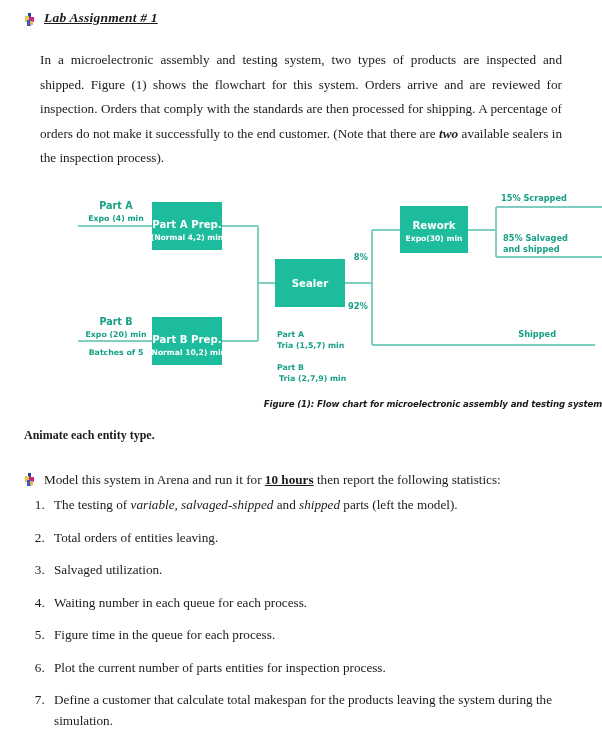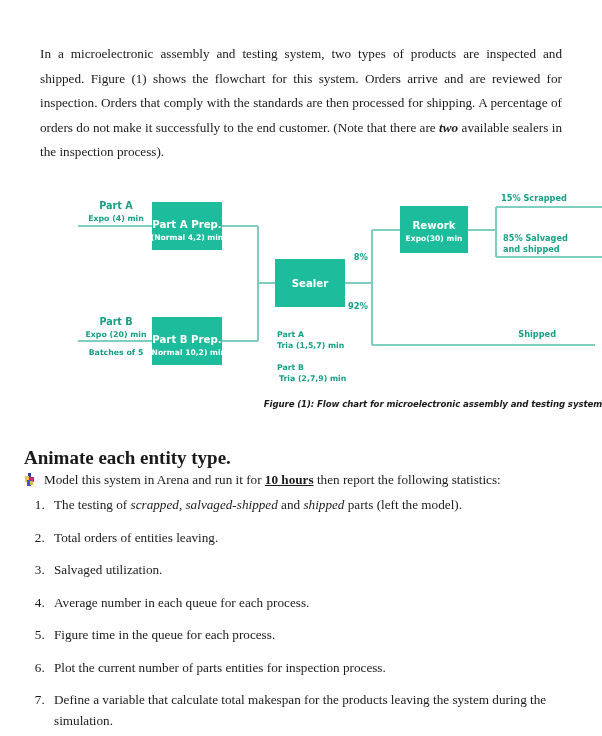--- a/index.html
+++ b/index.html
@@ -56,21 +56,21 @@
     font-size: 13.5px;
     text-decoration: underline;
     letter-spacing: 0.2px;
     white-space: nowrap;
   }
 
   
   .intro {
     position: absolute;
     left: 40px;
-    top: 42px;
+    top: 48px;
     width: 522px;
     font-size: 13.2px;
     line-height: 24.5px;
     text-align: justify;
     text-justify: inter-word;
   }
   .intro b.ital { font-style: italic; font-weight: bold; }
 
   
   .flow {
@@ -93,22 +93,22 @@
     font-style: italic;
     font-size: 8.6px;
     color: #1a1a1a;
     letter-spacing: -0.1px;
   }
 
   
   .animate-head {
     position: absolute;
     left: 24px;
-    top: 447px;
-    font-size: 19px;
+    top: 428px;
+    font-size: 12px;
     font-weight: bold;
   }
 
   .model-row {
     position: absolute;
     left: 24px;
     top: 470px;
     display: flex;
     align-items: flex-start;
     gap: 8px;
@@ -133,20 +133,30 @@
     line-height: 21px;
     padding-left: 6px;
   }
   ol.stats i { font-style: italic; }
 </style>
 </head>
 <body>
 
 <div class="page">
 
+  <div class="title-row">
+    <span class="wing-bullet">
+      <i class="wb-a"></i>
+        <i class="wb-b"></i>
+        <i class="wb-c"></i>
+        <i class="wb-d"></i>
+        <i class="wb-e"></i>
+    </span>
+    <span class="doc-title">Lab Assignment # 1</span>
+  </div>
 
   <div class="intro"><span>In a microelectronic assembly and testing system, two types of products are inspected and shipped. Figure (1) shows the flowchart for this system.  Orders arrive and are reviewed for inspection. Orders that comply with the standards are then processed for shipping.  A percentage of orders do not make it successfully to the end customer. (Note that there are </span><b class="ital">two</b><span> available sealers in the inspection process).</span></div>
 
   <div class="flow">
     <svg width="602" height="215" viewBox="0 0 602 215" xmlns="http://www.w3.org/2000/svg" font-family="DejaVu Sans, sans-serif">
 
       <g stroke="#7FCFC0" stroke-width="1.1" fill="none" shape-rendering="crispEdges">
 
         <line x1="78" y1="41" x2="152" y2="41"></line>
 
@@ -233,23 +243,23 @@
       <i class="wb-a"></i>
         <i class="wb-b"></i>
         <i class="wb-c"></i>
         <i class="wb-d"></i>
         <i class="wb-e"></i>
     </span>
     <span class="txt"><span>Model this system in Arena and run it for </span><u class="bold">10 hours</u><span> then report the following statistics:</span></span>
   </div>
 
   <ol class="stats">
-    <li><span>The testing of </span><i>scrapped, salvaged-shipped</i><span> and </span><i>shipped</i><span> parts (left the model).</span></li>
+    <li><span>The testing of </span><i>variable, salvaged-shipped</i><span> and </span><i>shipped</i><span> parts (left the model).</span></li>
     <li>Total orders of entities leaving.</li>
     <li>Salvaged utilization.</li>
-    <li>Average number in each queue for each process.</li>
+    <li>Waiting number in each queue for each process.</li>
     <li>Figure time in the queue for each process.</li>
     <li>Plot the current number of parts entities for inspection process.</li>
-    <li>Define a variable that calculate total makespan for the products leaving the system during the simulation.</li>
+    <li>Define a customer that calculate total makespan for the products leaving the system during the simulation.</li>
 
   </ol>
 
 </div>
 
 </body></html>

